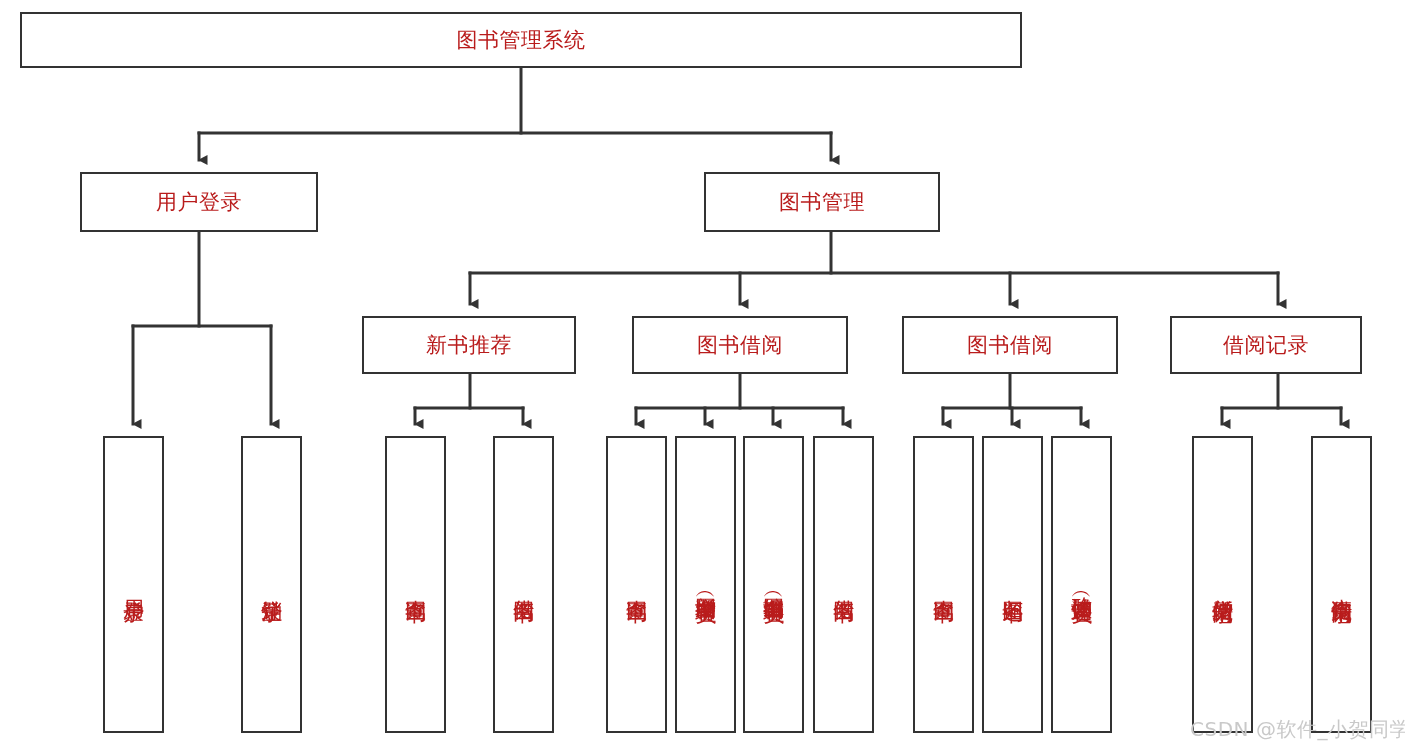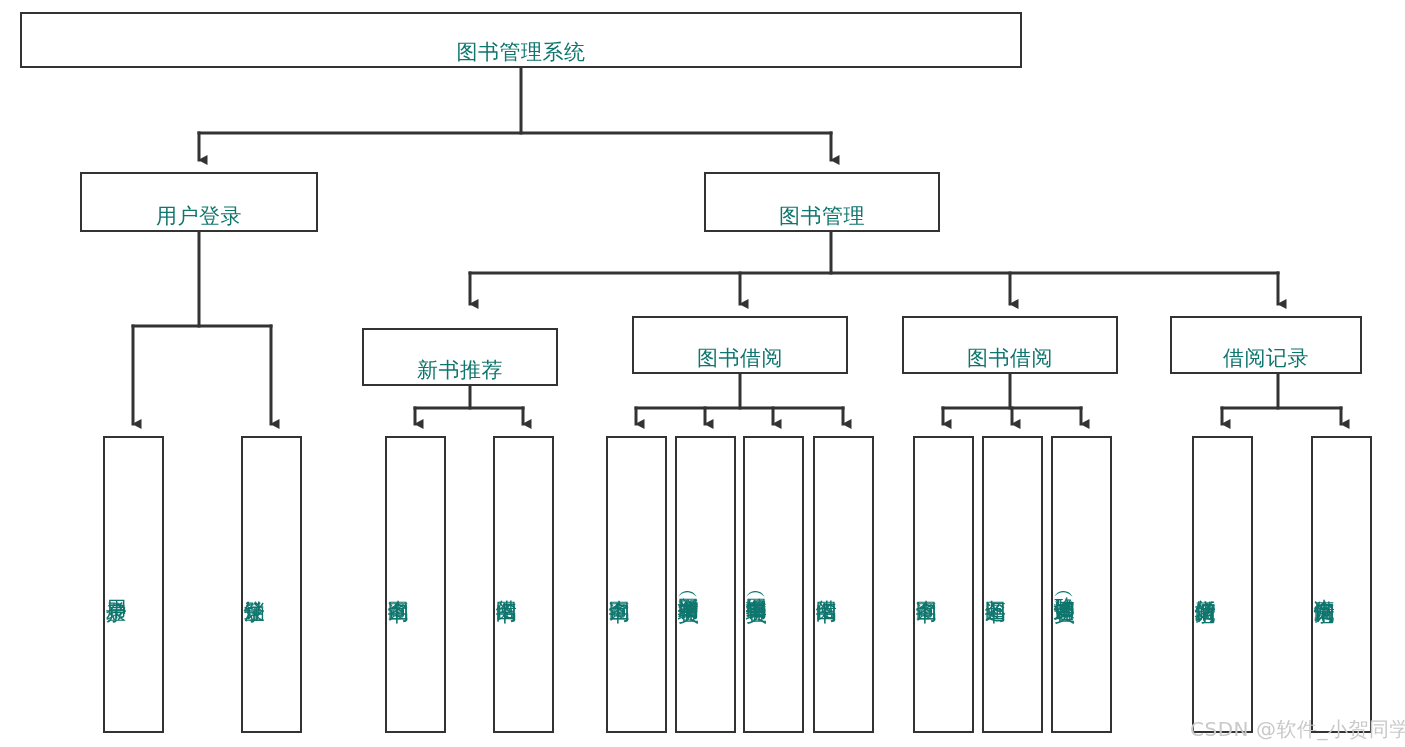--- a/index.html
+++ b/index.html
@@ -25,23 +25,23 @@
     top: 0;
     width: 1405px;
     height: 747px;
   }
   .node-box {
     position: absolute;
     box-sizing: border-box;
     border: 2.5px solid #333333;
     background: #ffffff;
     display: flex;
-    align-items: flex-end;
+    align-items: center;
     justify-content: center;
-    color: #0f766e;
+    color: #b91c1c;
   }
   .node-h {
     font-size: 21px;
     letter-spacing: 0.5px;
     white-space: nowrap;
   }
   .node-v {
     writing-mode: vertical-rl;
     text-orientation: upright;
     font-size: 21px;
@@ -116,21 +116,21 @@
     <span>图书管理系统</span>
   </div>
 
   <div class="node-box node-h" style="left:80px; top:172px; width:238px; height:60px;">
     <span>用户登录</span>
   </div>
   <div class="node-box node-h" style="left:704px; top:172px; width:236px; height:60px;">
     <span>图书管理</span>
   </div>
 
-  <div class="node-box node-h" style="left:362px; top:328px; width:196px; height:58px;">
+  <div class="node-box node-h" style="left:362px; top:316px; width:214px; height:58px;">
     <span>新书推荐</span>
   </div>
   <div class="node-box node-h" style="left:632px; top:316px; width:216px; height:58px;">
     <span>图书借阅</span>
   </div>
   <div class="node-box node-h" style="left:902px; top:316px; width:216px; height:58px;">
     <span>图书借阅</span>
   </div>
   <div class="node-box node-h" style="left:1170px; top:316px; width:192px; height:58px;">
     <span>借阅记录</span>

